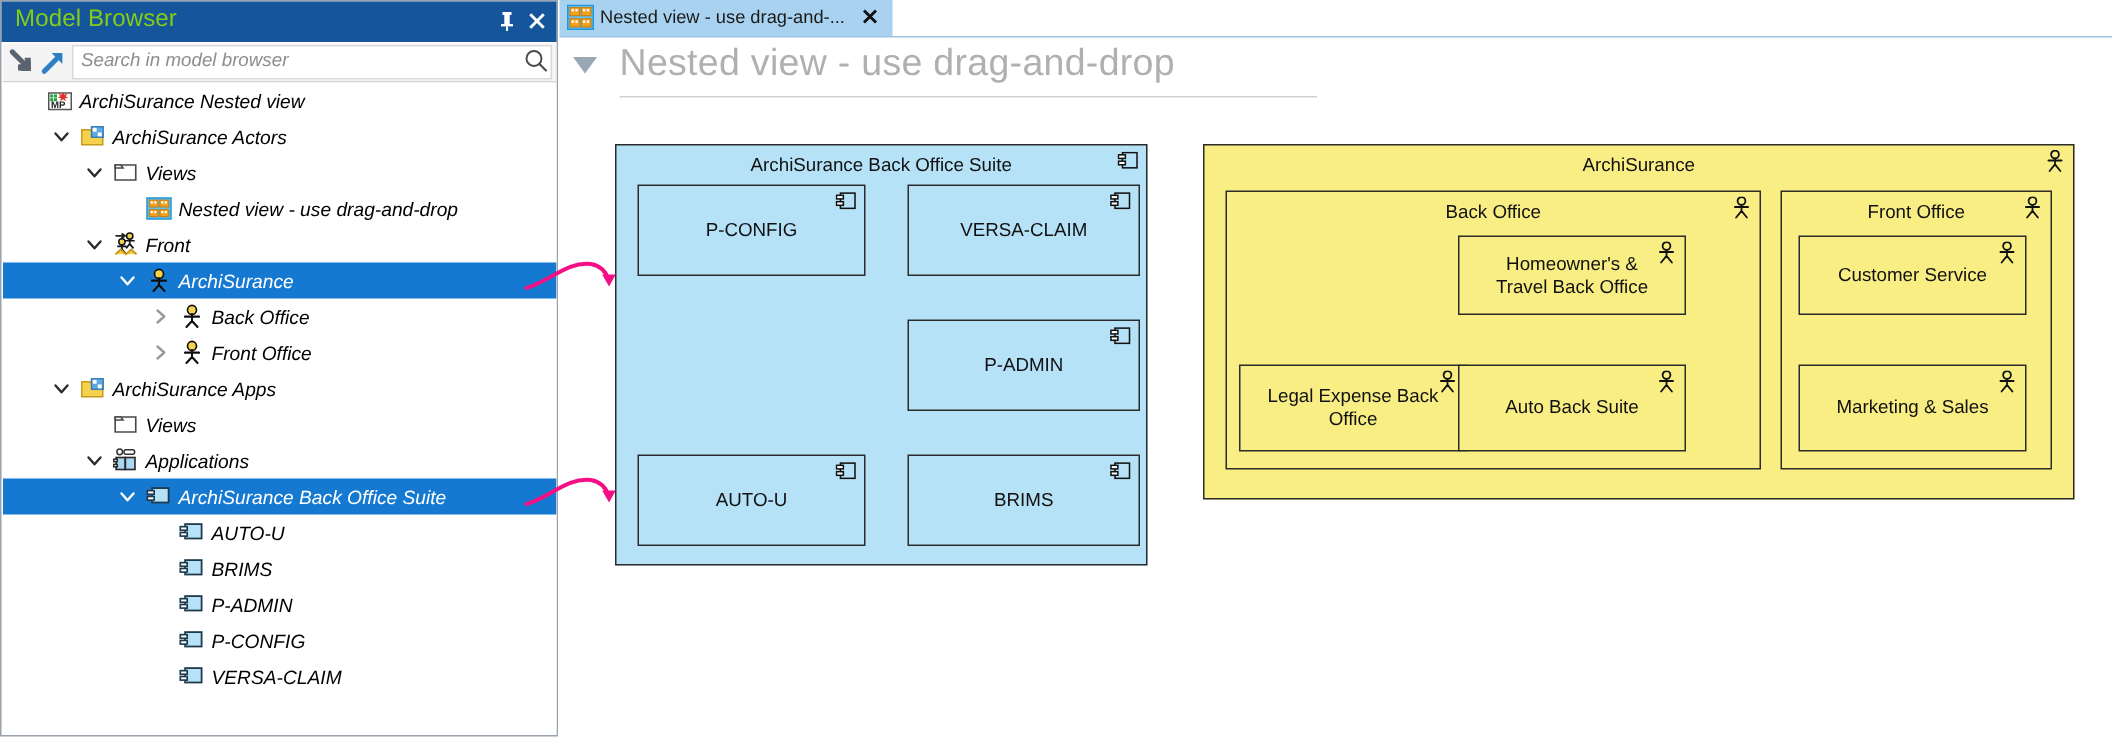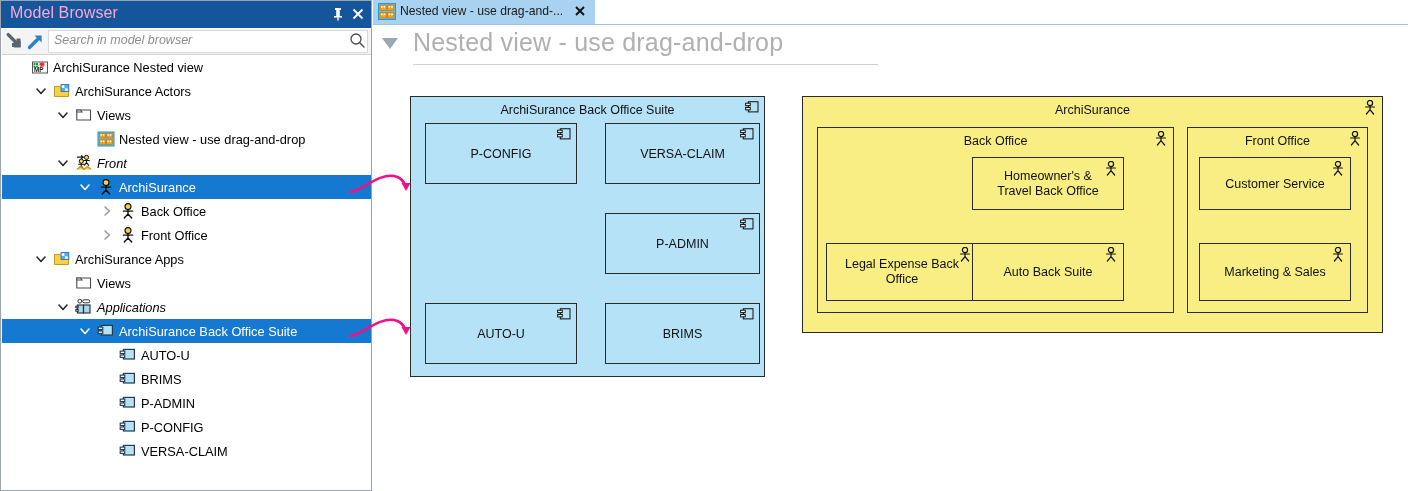--- a/index.html
+++ b/index.html
@@ -19,21 +19,21 @@
     border:1px solid #9aa2ad;
     box-sizing:border-box;
   }
   #browser-title{
     position:absolute;left:0;top:0;width:370px;height:27px;
     background:#14559c;
     color:#ffffff;
   }
   #browser-title .ttl{
     position:absolute;left:9px;top:3px;
-    font-size:16px;color:#f9a8d4;letter-spacing:.1px;
+    font-size:16px;color:#84cc16;letter-spacing:.1px;
   }
   .tb-icon{position:absolute;top:4px;width:18px;height:18px;cursor:pointer;}
   #pin-icon{right:24px;}
   #close-icon{right:4px;}
 
   #searchrow{
     position:absolute;left:1px;top:28px;width:369px;height:25px;
     background:#f4f4f4;border-bottom:1px solid #d3d3d3;
   }
   .navbtn{
@@ -62,21 +62,21 @@
     position:relative;height:24px;width:369px;
     display:flex;align-items:center;
     font-size:12.8px;color:#000000;
     white-space:nowrap;cursor:default;
   }
   .trow.sel{background:#1579d1;color:#ffffff;}
   .chev{
     position:absolute;width:14px;height:14px;cursor:pointer;
   }
   .ticon{position:absolute;width:18px;height:18px;}
-  .tlabel{position:absolute;}
+  .tlabel{position:absolute;font-style:italic;}
   .italic{font-style:italic;}
 
   
   #editor{
     position:absolute;left:373px;top:0;width:1035px;height:440px;
     background:#ffffff;
   }
   #tabstrip{
     position:absolute;left:0;top:0;width:1035px;height:24px;
     background:#ffffff;border-bottom:1px solid #9fc4e2;

